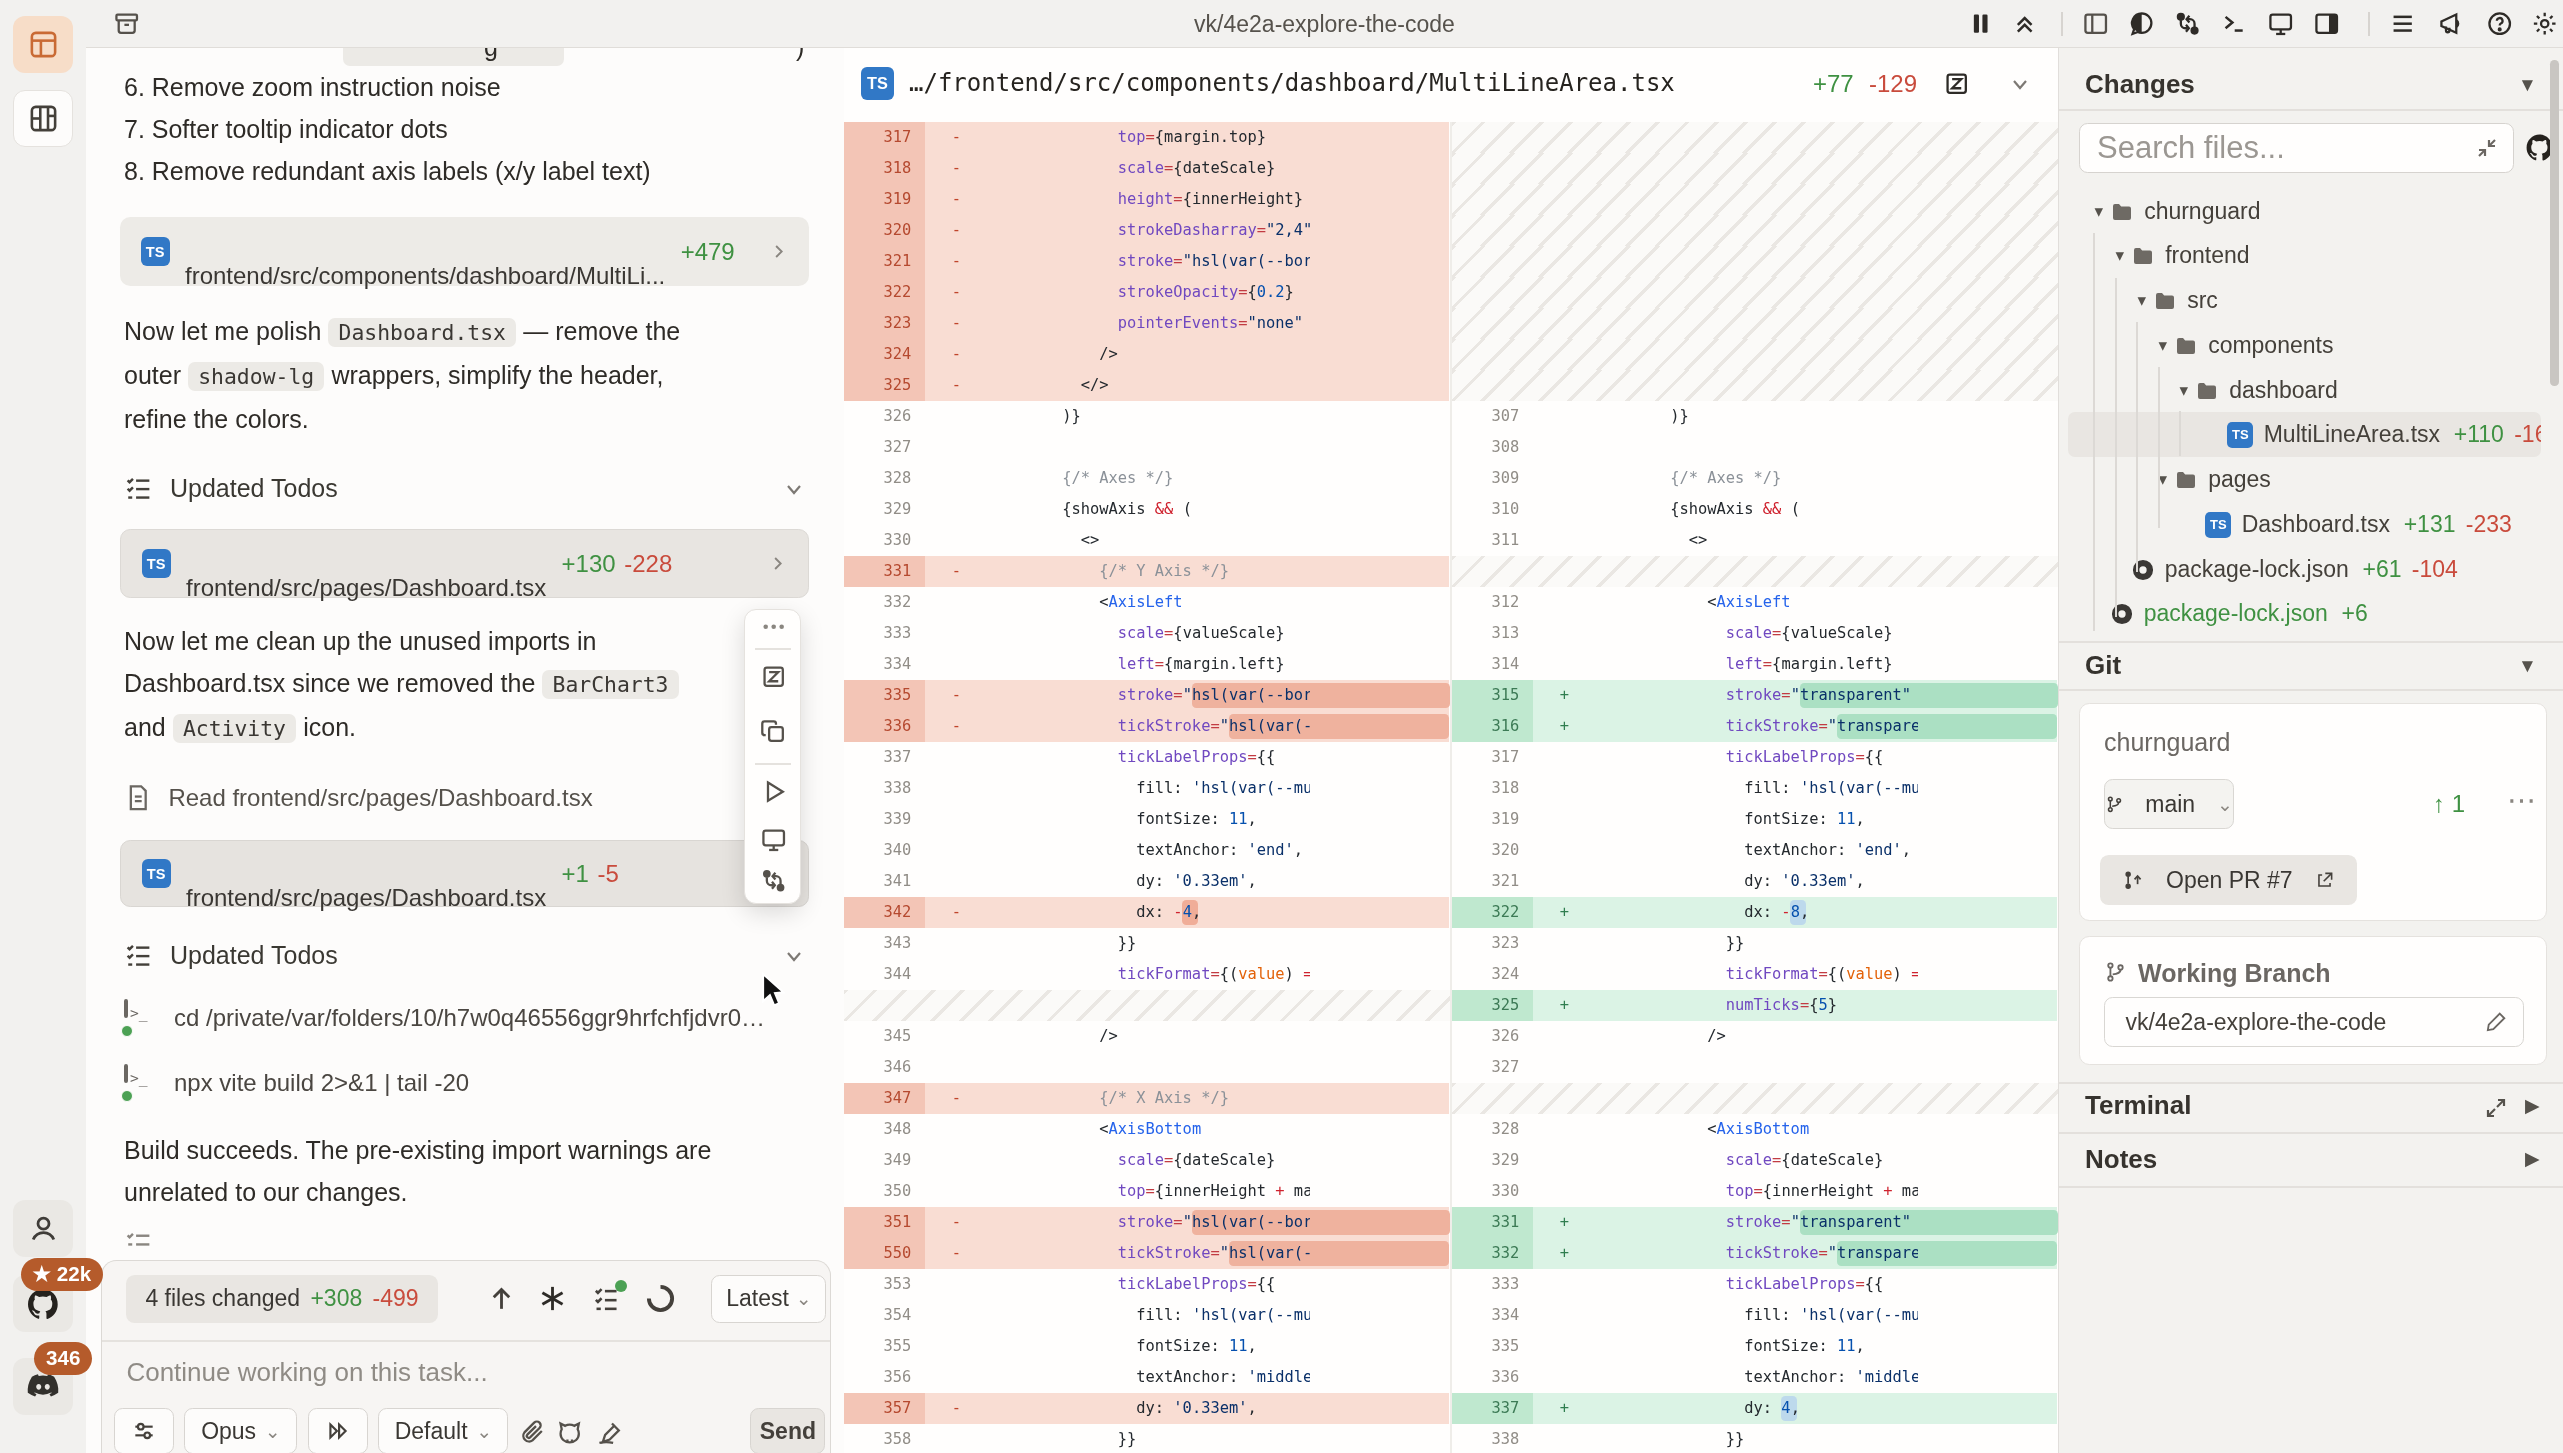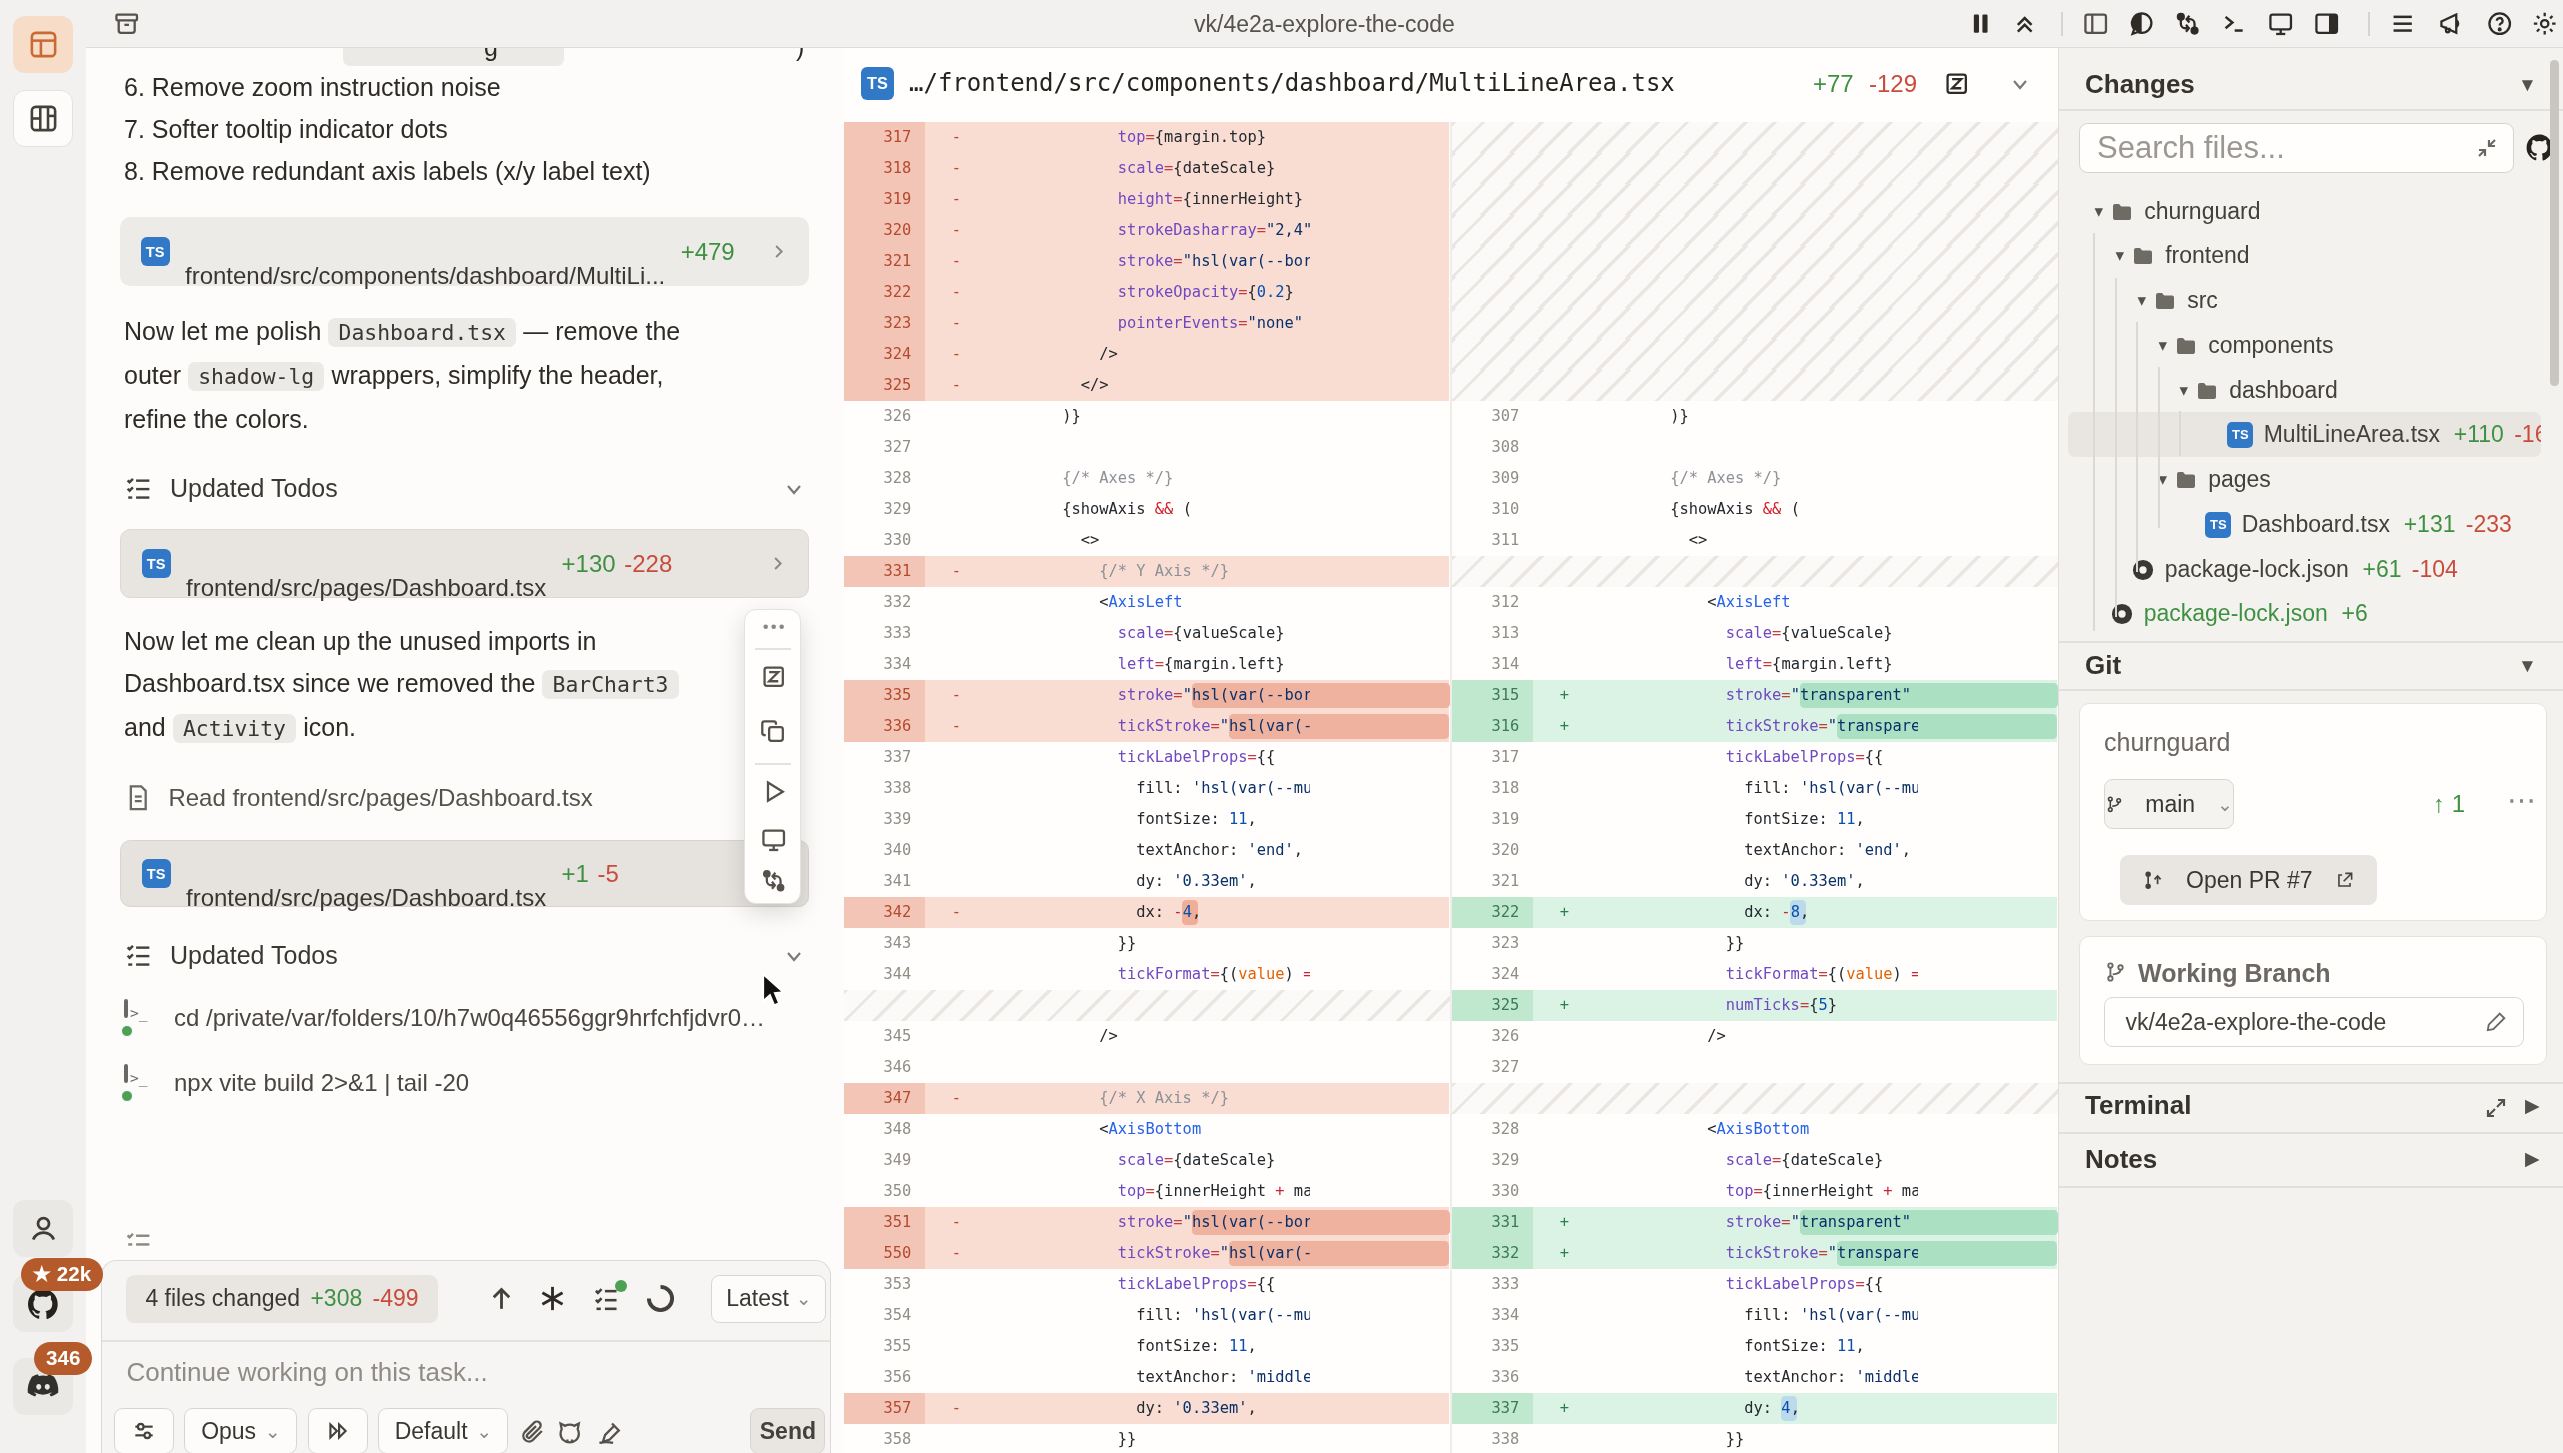--- a/index.html
+++ b/index.html
@@ -322,20 +322,21 @@
 
     <div class="rowline" style="top:948px;">
       <span class="term-ic"><span class="term-box"></span><span style="position:absolute;left:6px;top:2.6px;font-family:'DejaVu Sans Mono',monospace;font-size:14.6px;color:#6b6762;">&gt;_</span><span class="term-dot"></span></span>
       <span class="rl-label" style="font-size:24px;color:#4a4641;white-space:nowrap;">cd /private/var/folders/10/h7w0q46556ggr9hrfchfjdvr0…</span>
     </div>
     <div class="rowline" style="top:1013px;">
       <span class="term-ic"><span class="term-box"></span><span style="position:absolute;left:6px;top:2.6px;font-family:'DejaVu Sans Mono',monospace;font-size:14.6px;color:#6b6762;">&gt;_</span><span class="term-dot"></span></span>
       <span class="rl-label" style="font-size:24px;color:#4a4641;">npx vite build 2&gt;&amp;1 | tail -20</span>
     </div>
 
+    <div class="abs chat-text" style="left:38px;top:1081px;width:694px;">Build succeeds. The pre-existing import warnings are<br>unrelated to our changes.</div>
 
     <svg class="abs" style="left:38px;top:1180px;" width="29" height="22" viewBox="0 0 24 18" fill="none" stroke="#8a8680" stroke-width="2">
         <polyline points="3,6 4.6,7.6 7.4,4.8"></polyline>
         <line x1="10" y1="6.3" x2="21" y2="6.3"></line>
         <line x1="3.5" y1="13.5" x2="6.8" y2="13.5"></line>
         <line x1="10" y1="13.5" x2="21" y2="13.5"></line>
       </svg>
 
     <div id="composer" class="abs">
       <div id="fc-pill">
@@ -1140,21 +1141,21 @@
             <circle cx="7" cy="5" r="2.4"></circle>
             <circle cx="7" cy="19" r="2.4"></circle>
             <circle cx="18" cy="7" r="2.4"></circle>
             <path d="M7 7.5v9M18 9.5c0 4-4 4.5-8.5 5"></path>
           </svg>
         <span>main</span>
           <span class="chev-g">⌄</span>
       </div>
       <div class="abs add" style="left:353px;top:86px;font-size:24px;">↑ <span>1</span></div>
       <div class="abs" style="left:427px;top:79px;font-size:29px;color:#8a8680;letter-spacing:2.6px;">⋯</div>
-      <div class="gbtn" style="left:40px;top:151px;width:257px;height:50px;background:#e9e6e2;">
+      <div class="gbtn" style="left:20px;top:151px;width:257px;height:50px;background:#e9e6e2;">
         <svg width="20.6" height="20.6" viewBox="0 0 24 24" fill="none" stroke="#44403b" stroke-width="2">
             <circle cx="6" cy="5" r="2.2" fill="#44403b"></circle>
             <line x1="6" y1="7.5" x2="6" y2="16"></line>
             <circle cx="6" cy="19" r="2.2" fill="#44403b"></circle>
             <line x1="17" y1="16.5" x2="17" y2="8"></line>
             <polyline points="13.5,11 17,7 20.5,11"></polyline>
           </svg>
         <span>Open PR #7</span>
         <svg width="19" height="19" viewBox="0 0 24 24" fill="none" stroke="#44403b" stroke-width="2">
             <path d="M9 5H5v14h14v-4"></path>

